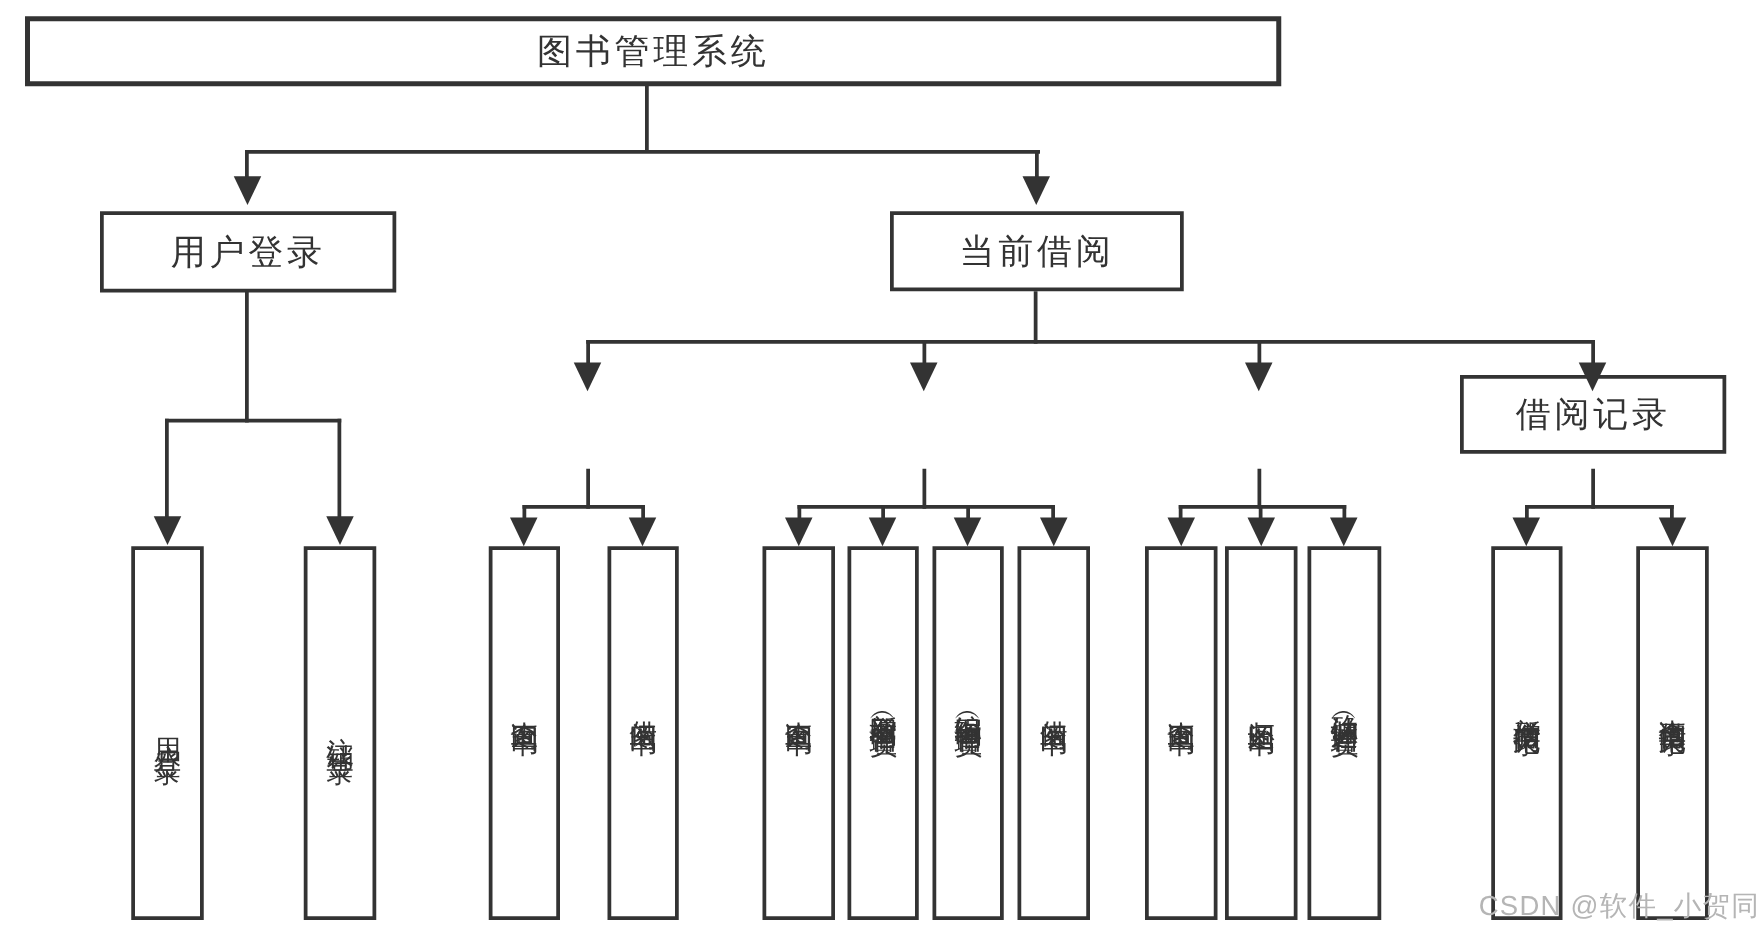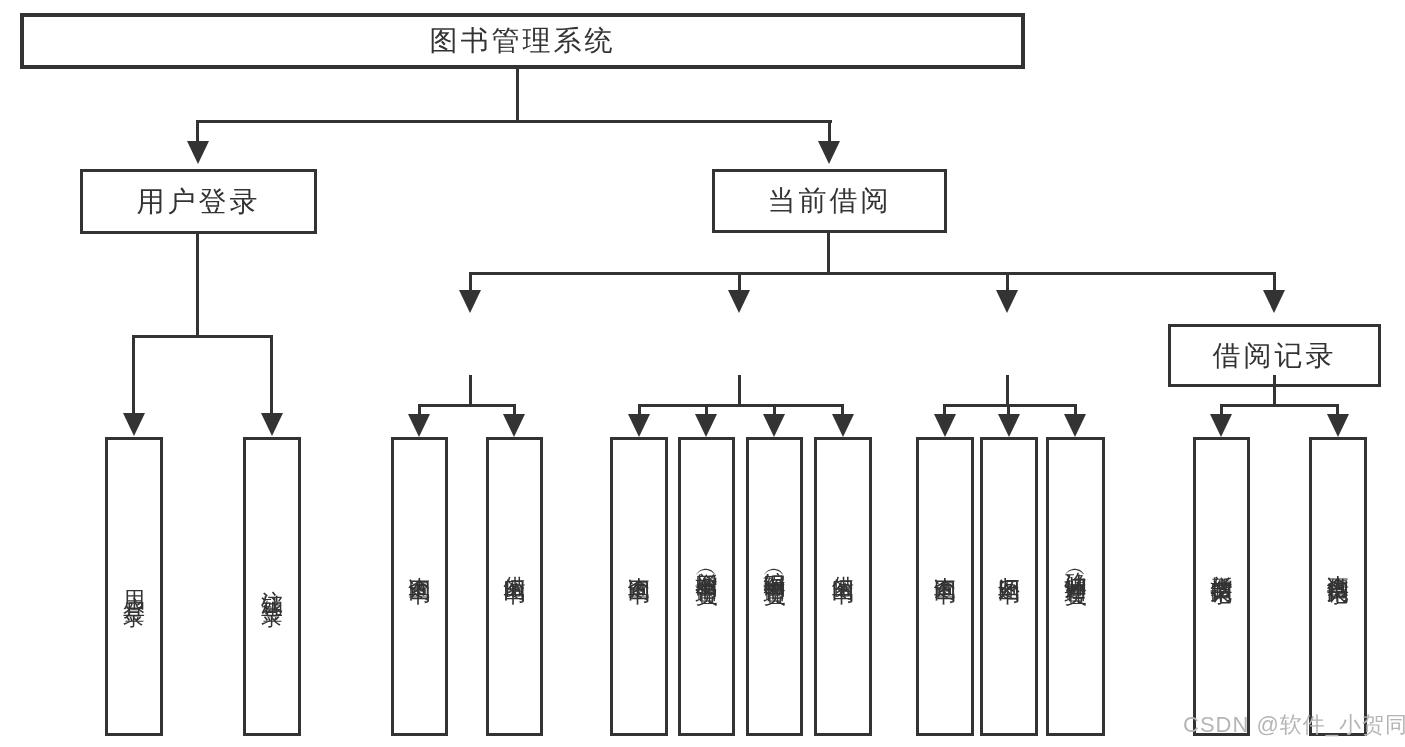--- a/index.html
+++ b/index.html
@@ -44,21 +44,21 @@
     <span class="lbl">图书管理系统</span>
   </div>
 
   <div class="box" style="left:80px;top:169px;width:237px;height:65px">
     <span class="lbl">用户登录</span>
   </div>
   <div class="box" style="left:712px;top:169px;width:235px;height:64px">
     <span class="lbl">当前借阅</span>
   </div>
 
-  <div class="box" style="left:1168px;top:324px;width:213px;height:63px">
+  <div class="box" style="left:1168px;top:300px;width:213px;height:63px">
     <span class="lbl">借阅记录</span>
   </div>
 
   <div class="box leaf mid" style="left:105px;top:437px;width:58px;height:299px">
     <span class="lbl">用户登录</span>
   </div>
   <div class="box leaf mid" style="left:243px;top:437px;width:58px;height:299px">
     <span class="lbl">注销登录</span>
   </div>
 

